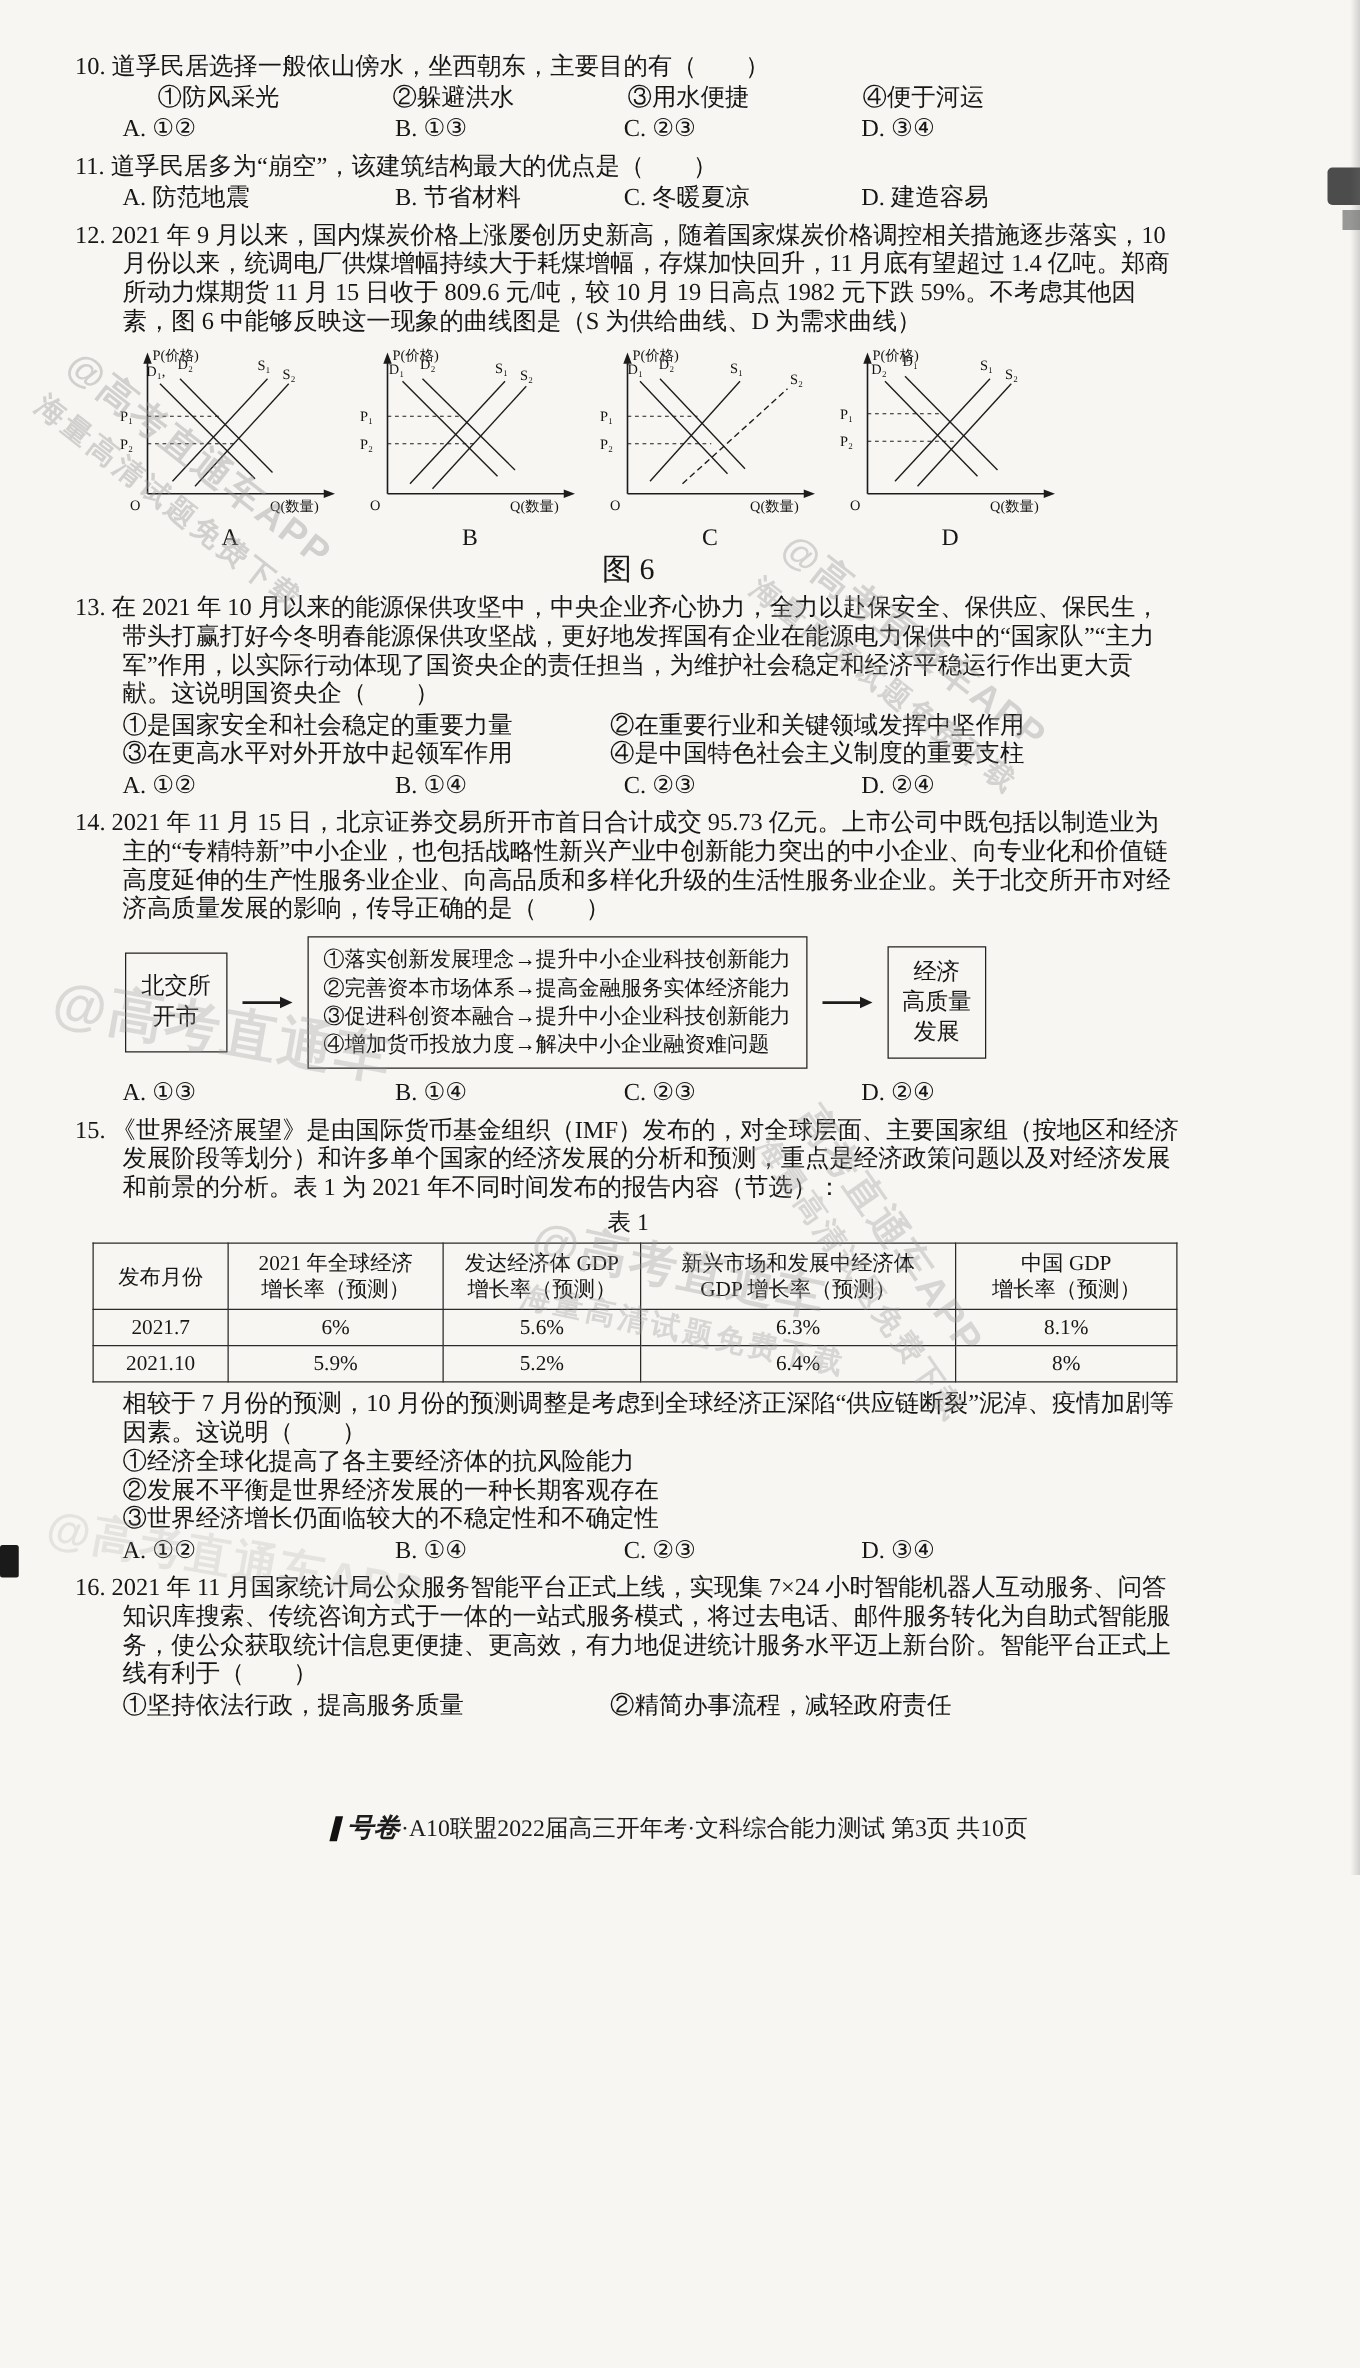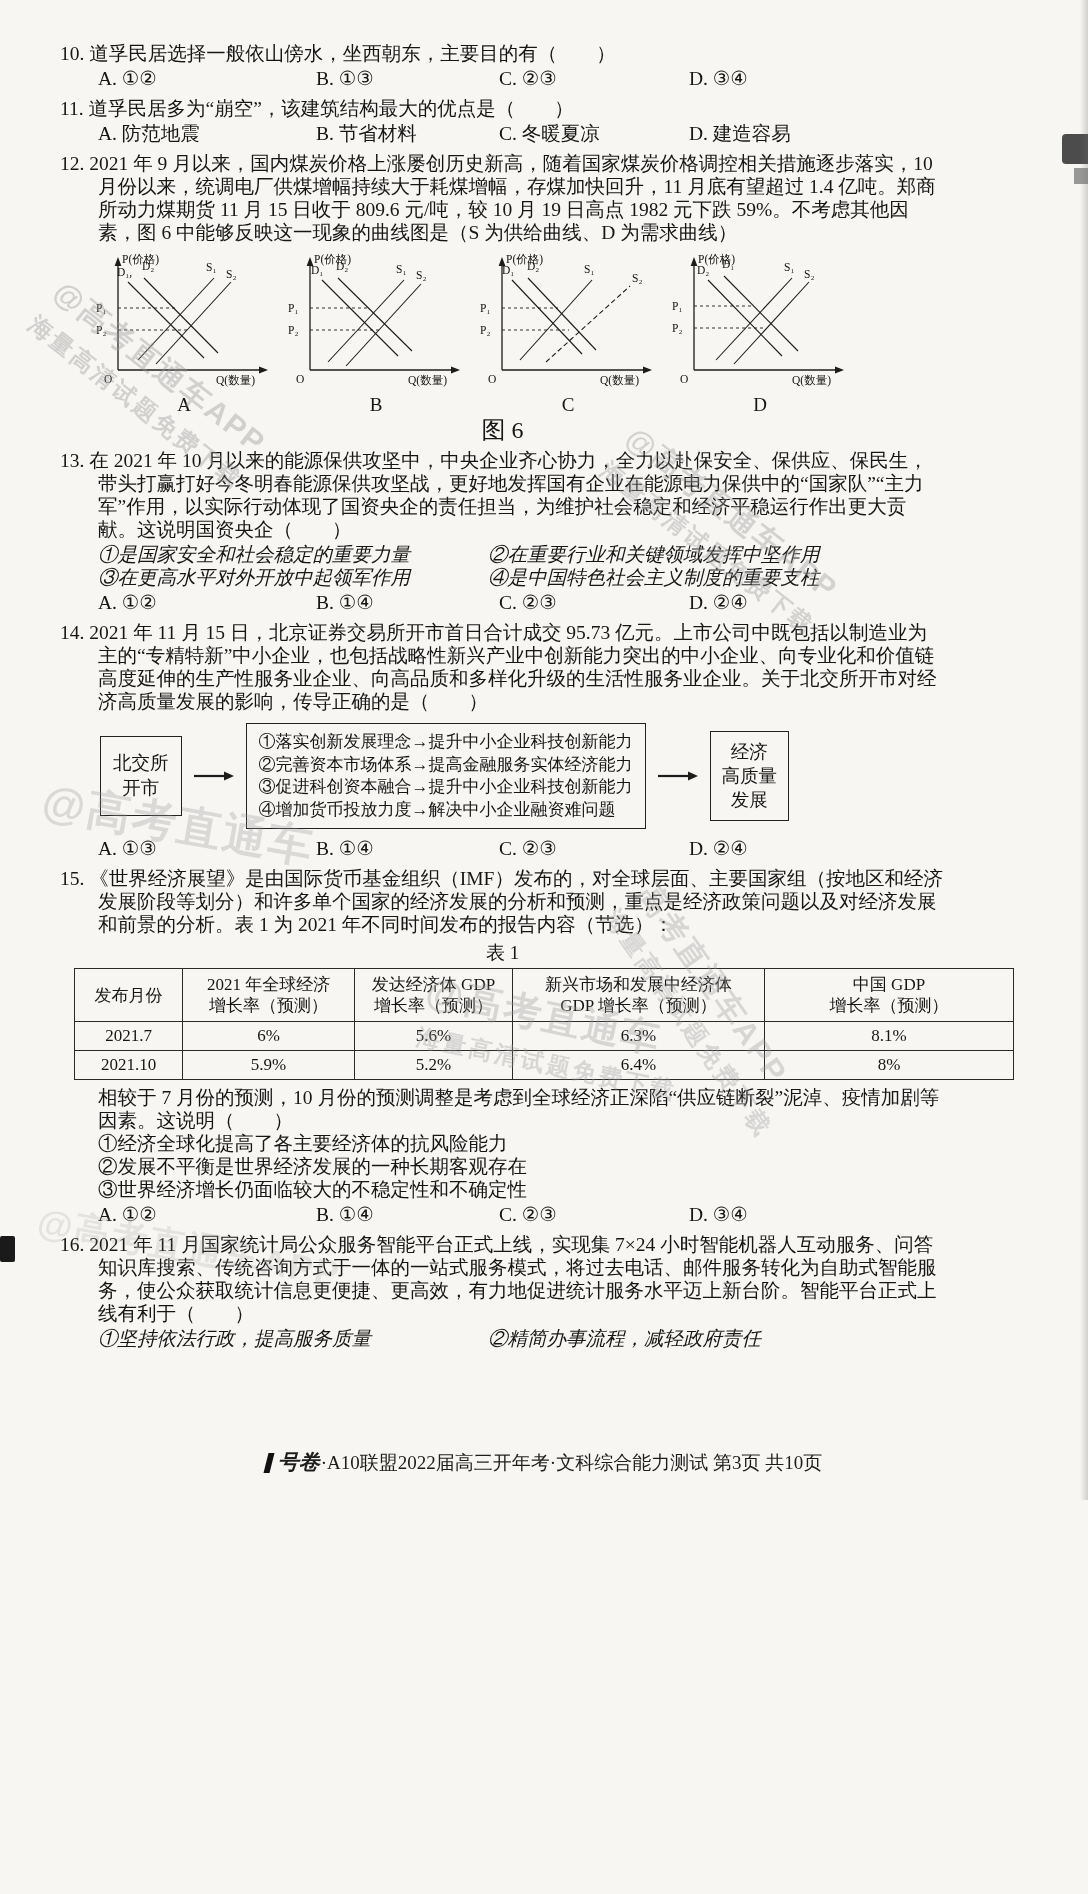--- a/index.html
+++ b/index.html
@@ -14,38 +14,38 @@
   }
   .content {
     position:absolute; top:42px; left:60px; width:885px;
     font-size:19.5px; line-height:23px;
   }
   .q { margin-bottom:7px; }
   .stem { padding-left:38px; text-indent:-38px; }
   .para { padding-left:38px; }
   .grid4 { display:grid; grid-template-columns:218px 183px 190px 1fr; padding-left:38px; margin-top:2px; }
   .grid4i { display:grid; grid-template-columns:188px 188px 188px 1fr; padding-left:66px; margin-top:2px; }
-  .grid2 { display:grid; grid-template-columns:390px 1fr; padding-left:38px; margin-top:2px;font-style:italic; }
+  .grid2 { display:grid; grid-template-columns:390px 1fr; padding-left:38px; margin-top:2px; }
   .vlist > div { padding-left:38px; }
 
   
   .graphs { display:flex; padding-left:28px; margin-top:6px; align-items:flex-end; }
   .graph-letter { text-align:center; font-size:19px; }
   .fig-caption { text-align:center; font-size:24px; margin:3px 0 5px; }
 
   
   .flow { display:flex; align-items:center; gap:11px; margin:10px 0 8px 40px; }
   .fbox { border:1.6px solid #222; background:transparent; }
   .fbox-src { padding:14px 12px; text-align:center; font-size:18.5px; line-height:25px; }
   .fbox-mid { padding:7px 12px; font-size:17px; line-height:22.5px; }
   .fbox-tgt { padding:8px 11px; text-align:center; font-size:18.5px; line-height:24px; }
 
   
   .tbl-caption { text-align:center; font-size:19px; margin:5px 0 4px; }
-  .tbl { border-collapse:collapse; margin-left:14px; width:940px; font-size:17px; }
+  .tbl { border-collapse:collapse; margin-left:14px; width:868px; font-size:17px; }
   .tbl th,.tbl td { border:1.3px solid #2a2a2a; text-align:center; font-weight:normal; }
   .tbl th { padding:5px 4px; line-height:21px; white-space:pre-line; }
   .tbl td { padding:3px 4px; line-height:22px; }
   .tbl-wrap { margin-bottom:6px; }
 
   
   .footer { position:absolute; left:0; top:1448px; width:100%; text-align:center; font-size:19px; color:#1d1d1d; }
   .brand-mark { display:inline-block; width:6px; height:20px; background:#111; transform:skewX(-14deg); margin-right:4px; vertical-align:-4px; }
   .brand { font-style:italic; font-weight:bold; font-size:21px; margin:0 1px 0 2px; }
 
@@ -70,20 +70,26 @@
                background:linear-gradient(to left, rgba(110,110,110,.28), rgba(110,110,110,0)); }
   svg text { font-family:"Liberation Serif","DejaVu Serif",serif; }
 </style>
 </head>
 <body>
 
 <div class="content">
 
   <section class="q">
     <p class="stem">10. 道孚民居选择一般依山傍水，坐西朝东，主要目的有（　　）</p>
+    <div class="grid4i">
+      <span>①防风采光</span>
+      <span>②躲避洪水</span>
+      <span>③用水便捷</span>
+      <span>④便于河运</span>
+    </div>
     <div class="grid4">
       <span>A. ①②</span>
       <span>B. ①③</span>
       <span>C. ②③</span>
       <span>D. ③④</span>
     </div>
   </section>
 
   <section class="q">
     <p class="stem">11. 道孚民居多为“崩空”，该建筑结构最大的优点是（　　）</p>

